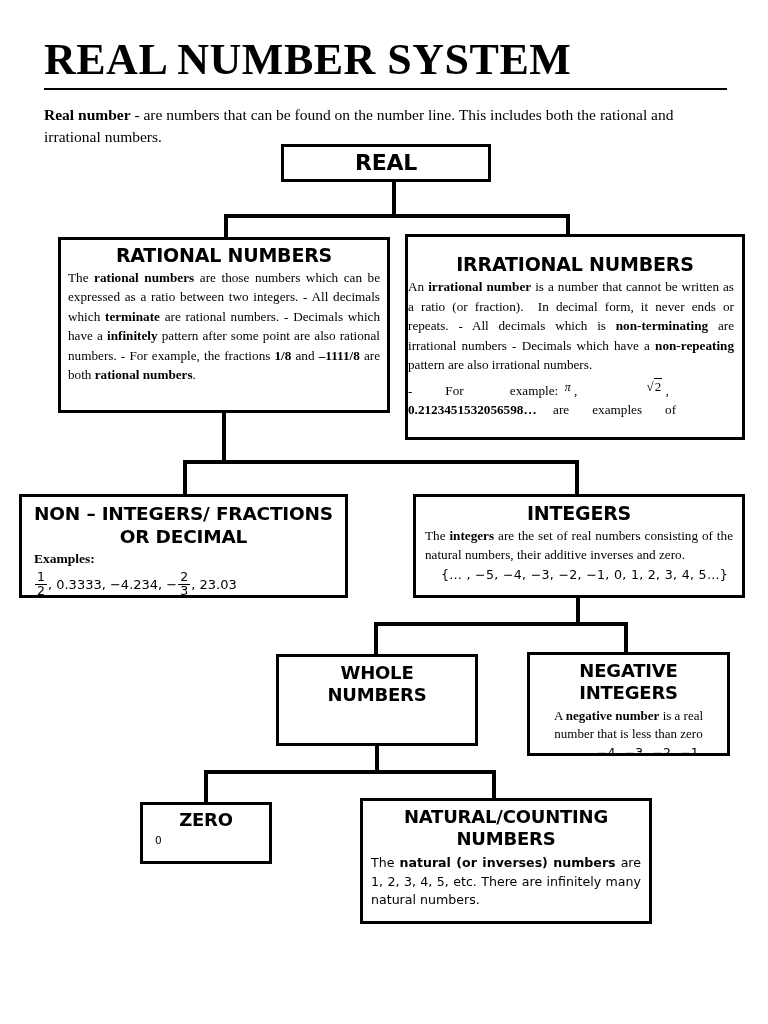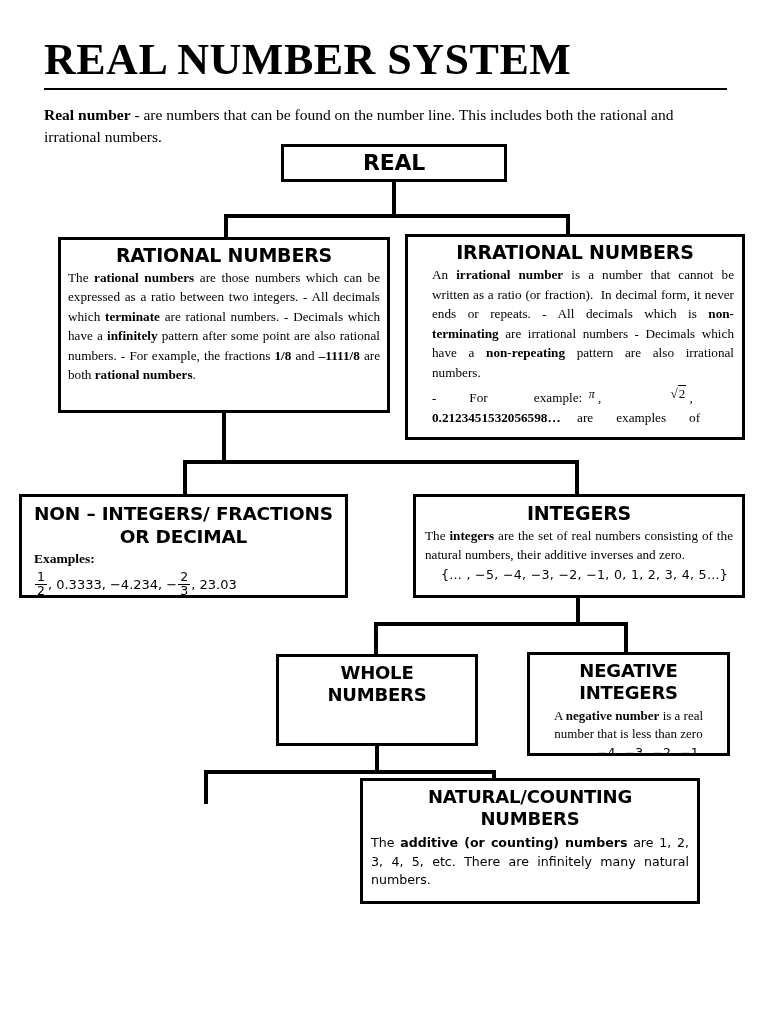--- a/index.html
+++ b/index.html
@@ -77,38 +77,38 @@
   
   .conn {
     position: absolute;
     background: #000;
   }
   .conn-v { width: 4px; }
   .conn-h { height: 4px; }
 
   
   #box-real {
-    left: 281px; top: 144px; width: 226px; height: 38px;
+    left: 281px; top: 144px; width: 210px; height: 38px;
   }
   #box-real .box-title {
     font-size: 22px;
     line-height: 32px;
   }
 
   #box-rational {
     left: 58px; top: 237px; width: 332px; height: 176px;
   }
   #box-rational .box-title { font-size: 19px; margin: 4px 0 2px; }
   #box-rational .box-body { font-size: 13.2px; line-height: 1.47; padding: 0 7px 4px 7px; }
 
   #box-irrational {
     left: 405px; top: 234px; width: 340px; height: 206px;
   }
-  #box-irrational .box-title { font-size: 19px; margin: 4px 0 2px; }
-  #box-irrational .box-body { font-size: 13.2px; line-height: 1.48; padding: 0 8px 2px 24px; }
+  #box-irrational .box-title { font-size: 19px; margin: 16px 0 2px; }
+  #box-irrational .box-body { font-size: 13.2px; line-height: 1.48; padding: 0 8px 2px 0; }
   .mathsym {
     font-family: "Liberation Serif", serif;
     font-style: italic;
     font-size: 12px;
     vertical-align: 4px;
   }
   .radical {
     font-style: normal;
     vertical-align: 4px;
     font-size: 13px;
@@ -177,21 +177,21 @@
   }
 
   #box-zero {
     left: 140px; top: 802px; width: 132px; height: 62px;
   }
   #box-zero .box-title { font-size: 18px; margin: 4px 0 0; }
   #box-zero .box-body { font-size: 10.5px; padding: 4px 0 0 12px; text-align: left;
                         font-family: "DejaVu Sans", sans-serif; }
 
   #box-natural {
-    left: 360px; top: 778px; width: 340px; height: 126px;
+    left: 360px; top: 798px; width: 292px; height: 126px;
   }
   #box-natural .box-title {
     font-size: 18px; line-height: 1.24; margin: 5px 0 3px;
   }
   #box-natural .box-body {
     font-family: "DejaVu Sans", sans-serif;
     font-size: 12.6px;
     line-height: 1.5;
     padding: 0 8px 0 8px;
     text-align: justify;
@@ -298,24 +298,28 @@
     <div class="box-title">
       <div>NEGATIVE</div>
       <div>INTEGERS</div>
     </div>
     <div class="box-body">
       A <b>negative number</b> is a real number that is less than zero
       <div class="neg-list">… .. , −4, −3, −2, −1</div>
     </div>
   </div>
 
+  <div class="box" id="box-zero">
+    <div class="box-title">ZERO</div>
+    <div class="box-body">0</div>
+  </div>
 
   <div class="box" id="box-natural">
     <div class="box-title">
       <div>NATURAL/COUNTING</div>
       <div>NUMBERS</div>
     </div>
     <div class="box-body">
-      The <b>additive (or counting) numbers</b> are 1, 2, 3, 4, 5, etc. There are infinitely many natural numbers.
+      The <b>natural (or inverses) numbers</b> are 1, 2, 3, 4, 5, etc. There are infinitely many natural numbers.
     </div>
   </div>
 
 </div>
 
 </body></html>

